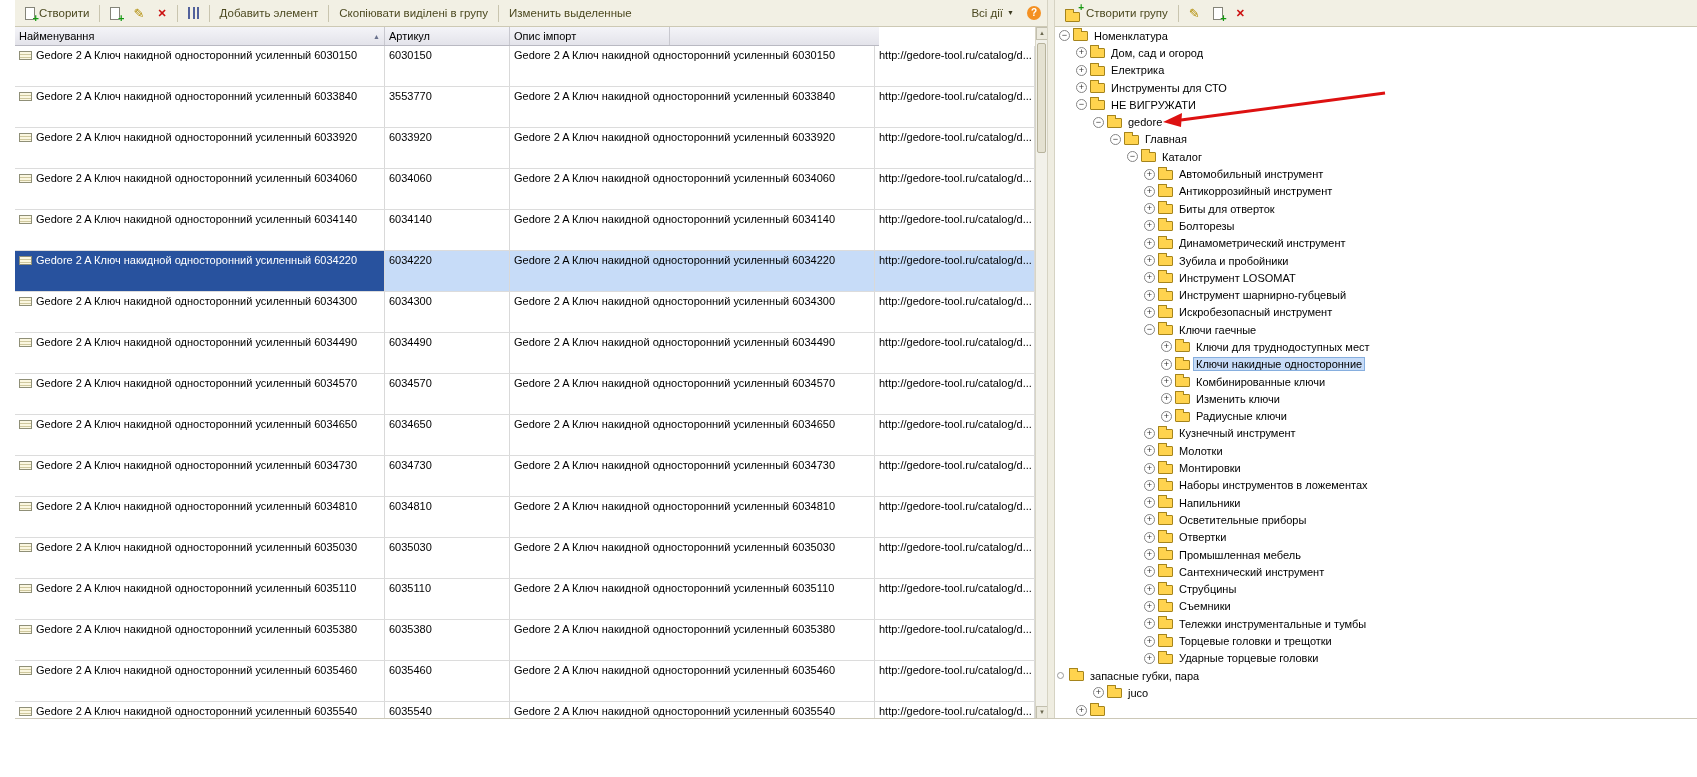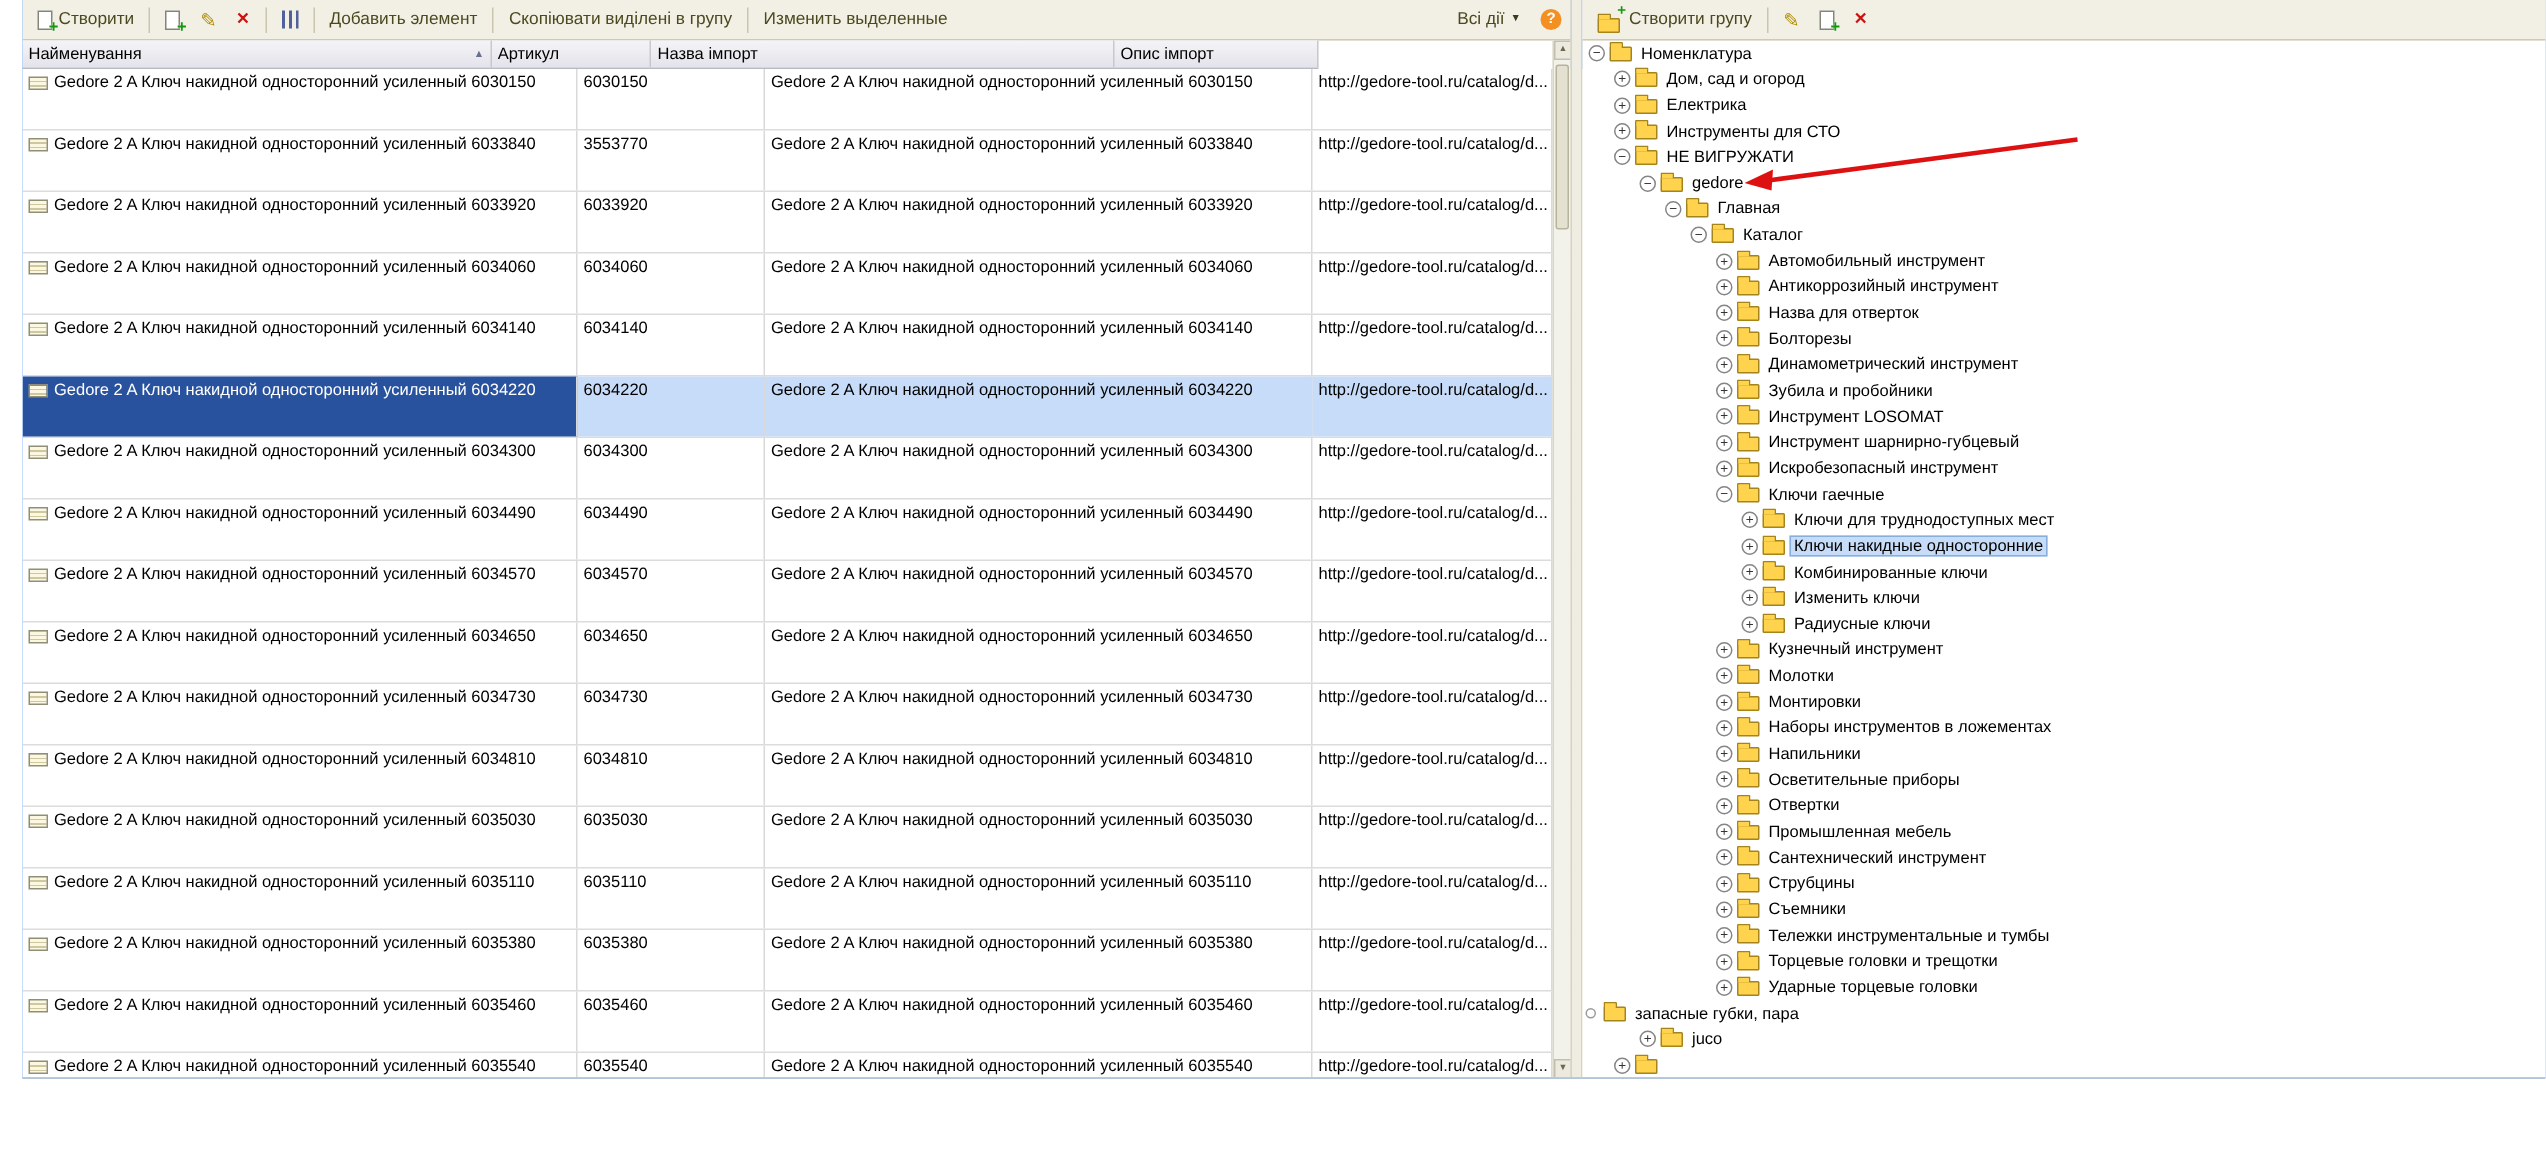--- a/index.html
+++ b/index.html
@@ -117,23 +117,20 @@
       </div>
 
       <div class="thead" id="thead">
           <div class="hc c1">
             <span>Найменування</span>
             <span class="sort-ic">▲</span>
           </div>
           <div class="hc c2">
             <span>Артикул</span>
           </div>
-          <div class="hc c3">
-            <span>Назва імпорт</span>
-          </div>
           <div class="hc c4">
             <span>Опис імпорт</span>
           </div>
         </div>
       <div class="tbody" id="tbody">
           <div class="trow">
             <div class="c c1">
               <span class="item-ic"></span>
               <span>Gedore 2 A Ключ накидной односторонний усиленный 6030150</span>
             </div>
@@ -364,21 +361,21 @@
             <span class="tlabel">Автомобильный инструмент</span>
           </div>
           <div class="trow2" style="padding-left: 89px;">
             <span class="glyph plus">+</span>
             <span class="folder"></span>
             <span class="tlabel">Антикоррозийный инструмент</span>
           </div>
           <div class="trow2" style="padding-left: 89px;">
             <span class="glyph plus">+</span>
             <span class="folder"></span>
-            <span class="tlabel">Назва для отверток</span>
+            <span class="tlabel">Биты для отверток</span>
           </div>
           <div class="trow2" style="padding-left: 89px;">
             <span class="glyph plus">+</span>
             <span class="folder"></span>
             <span class="tlabel">Болторезы</span>
           </div>
           <div class="trow2" style="padding-left: 89px;">
             <span class="glyph plus">+</span>
             <span class="folder"></span>
             <span class="tlabel">Динамометрический инструмент</span>

